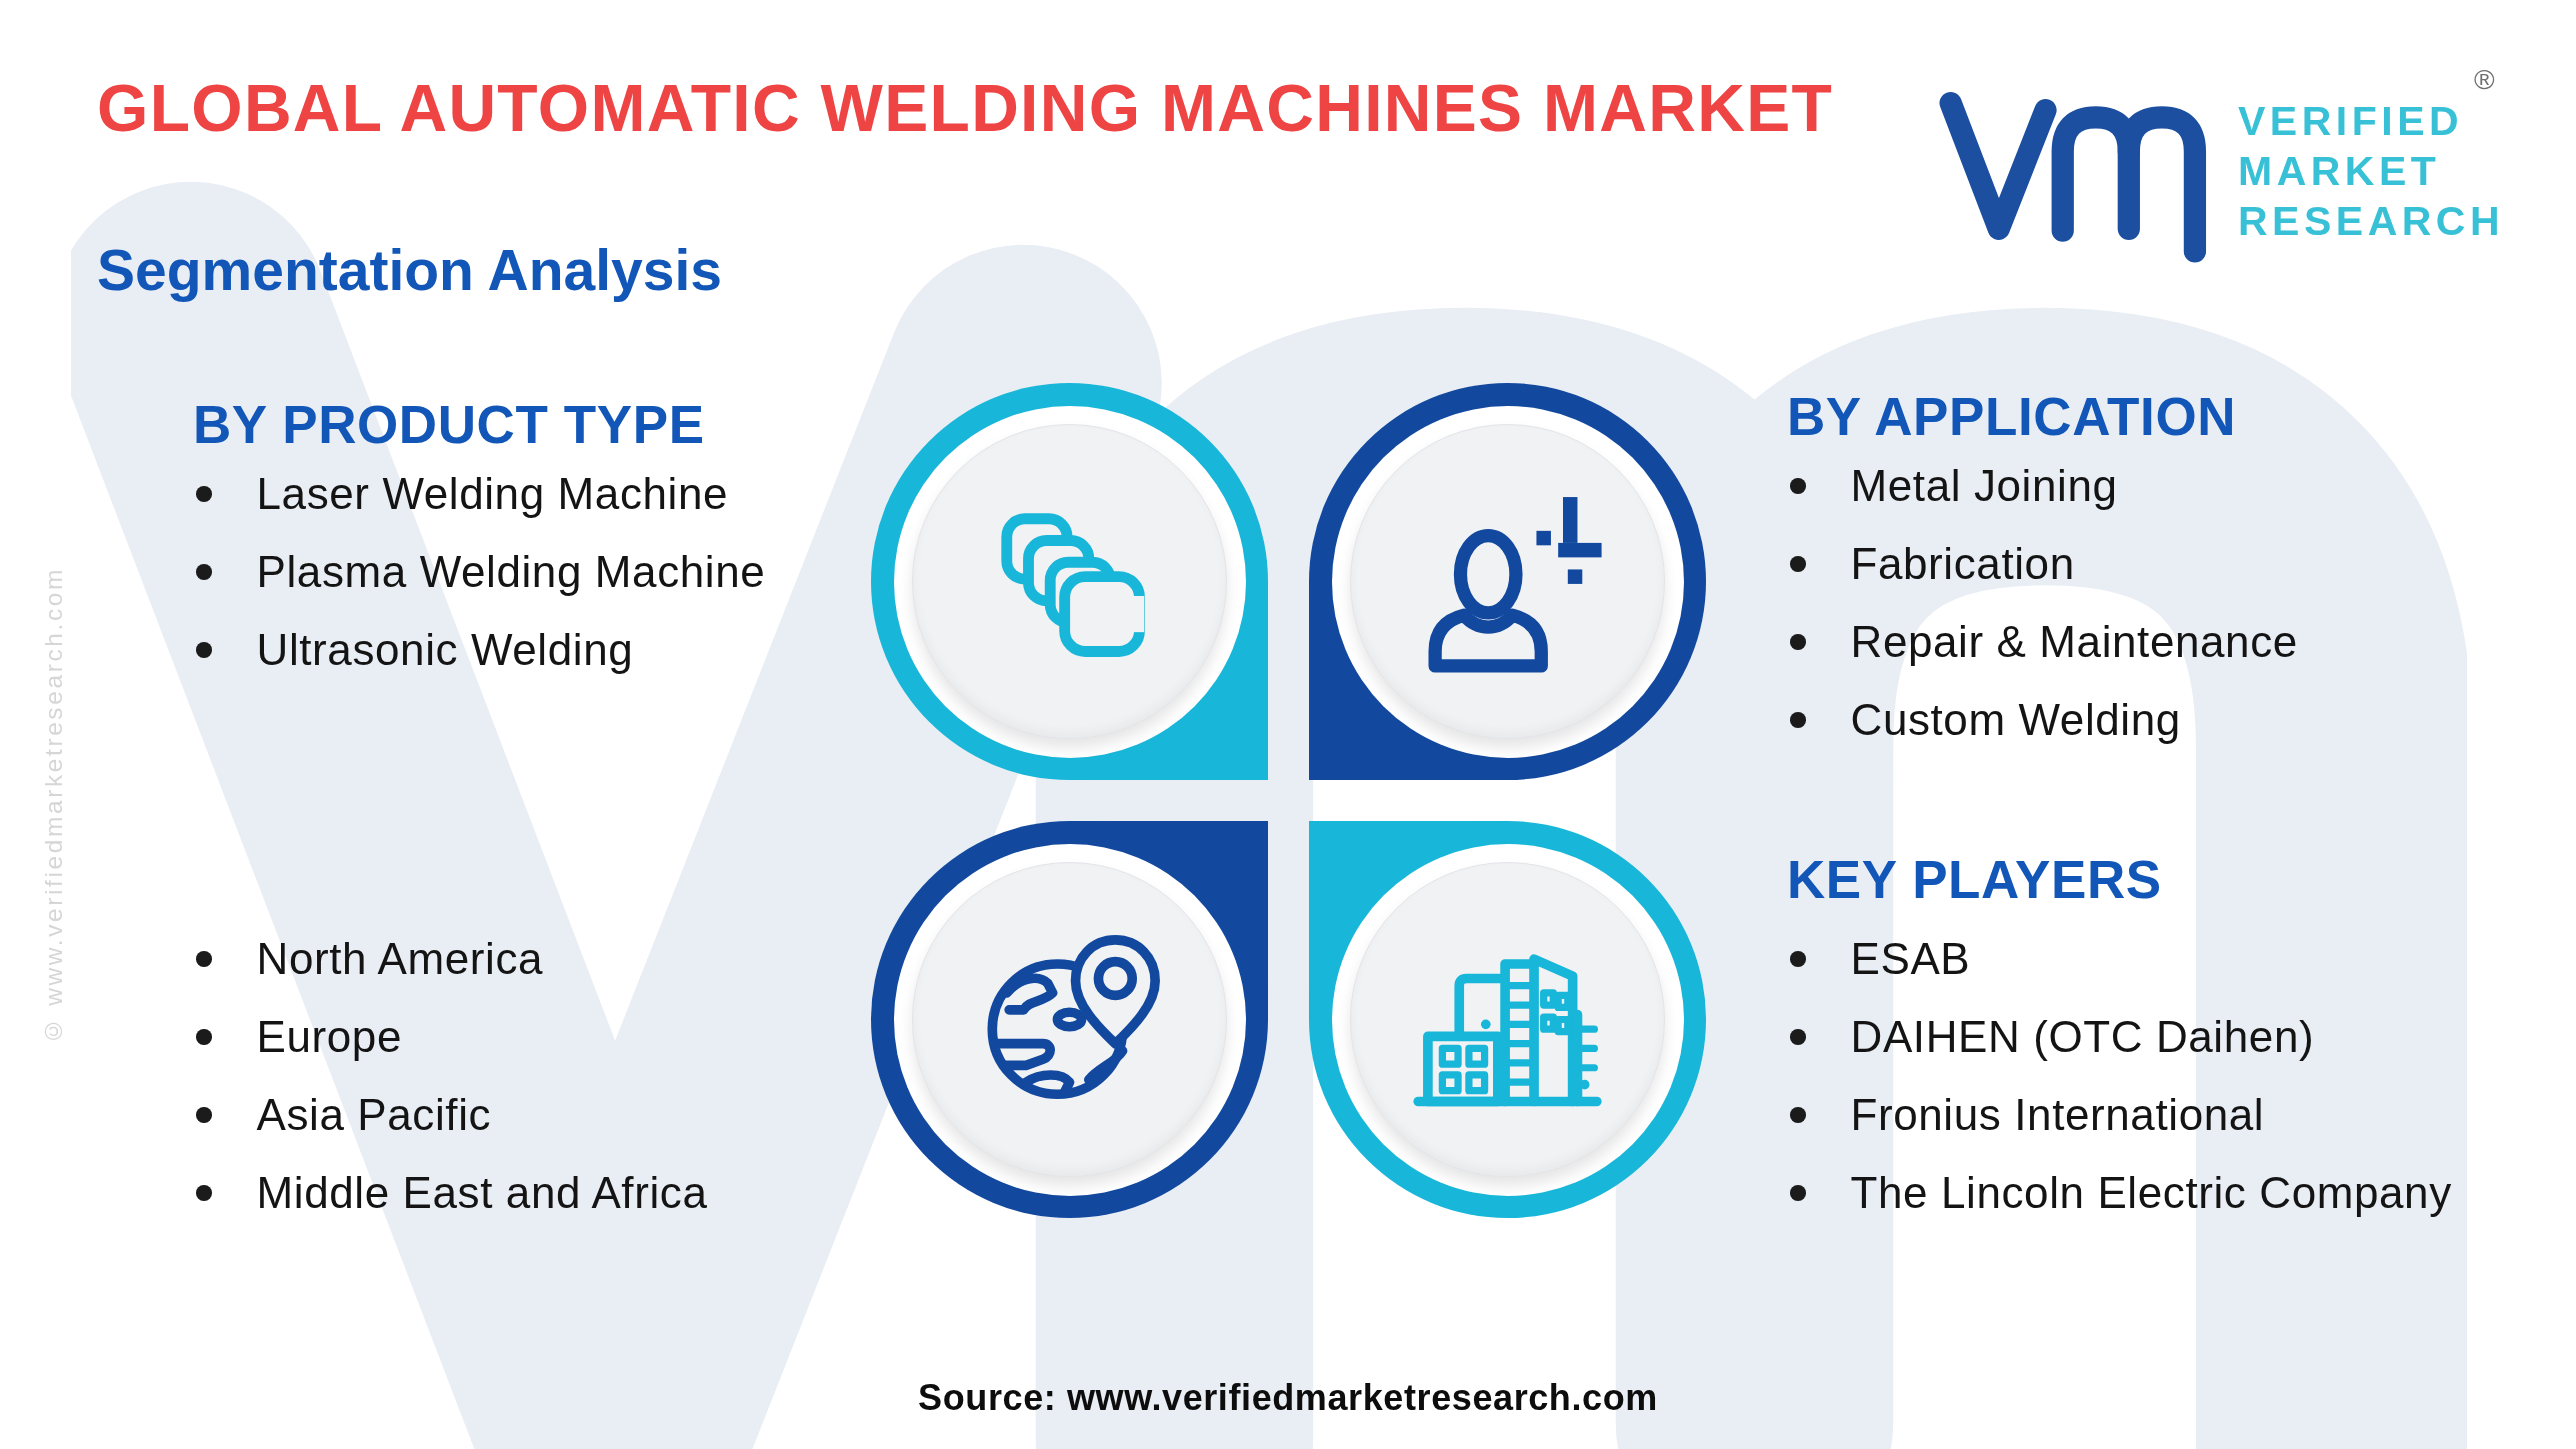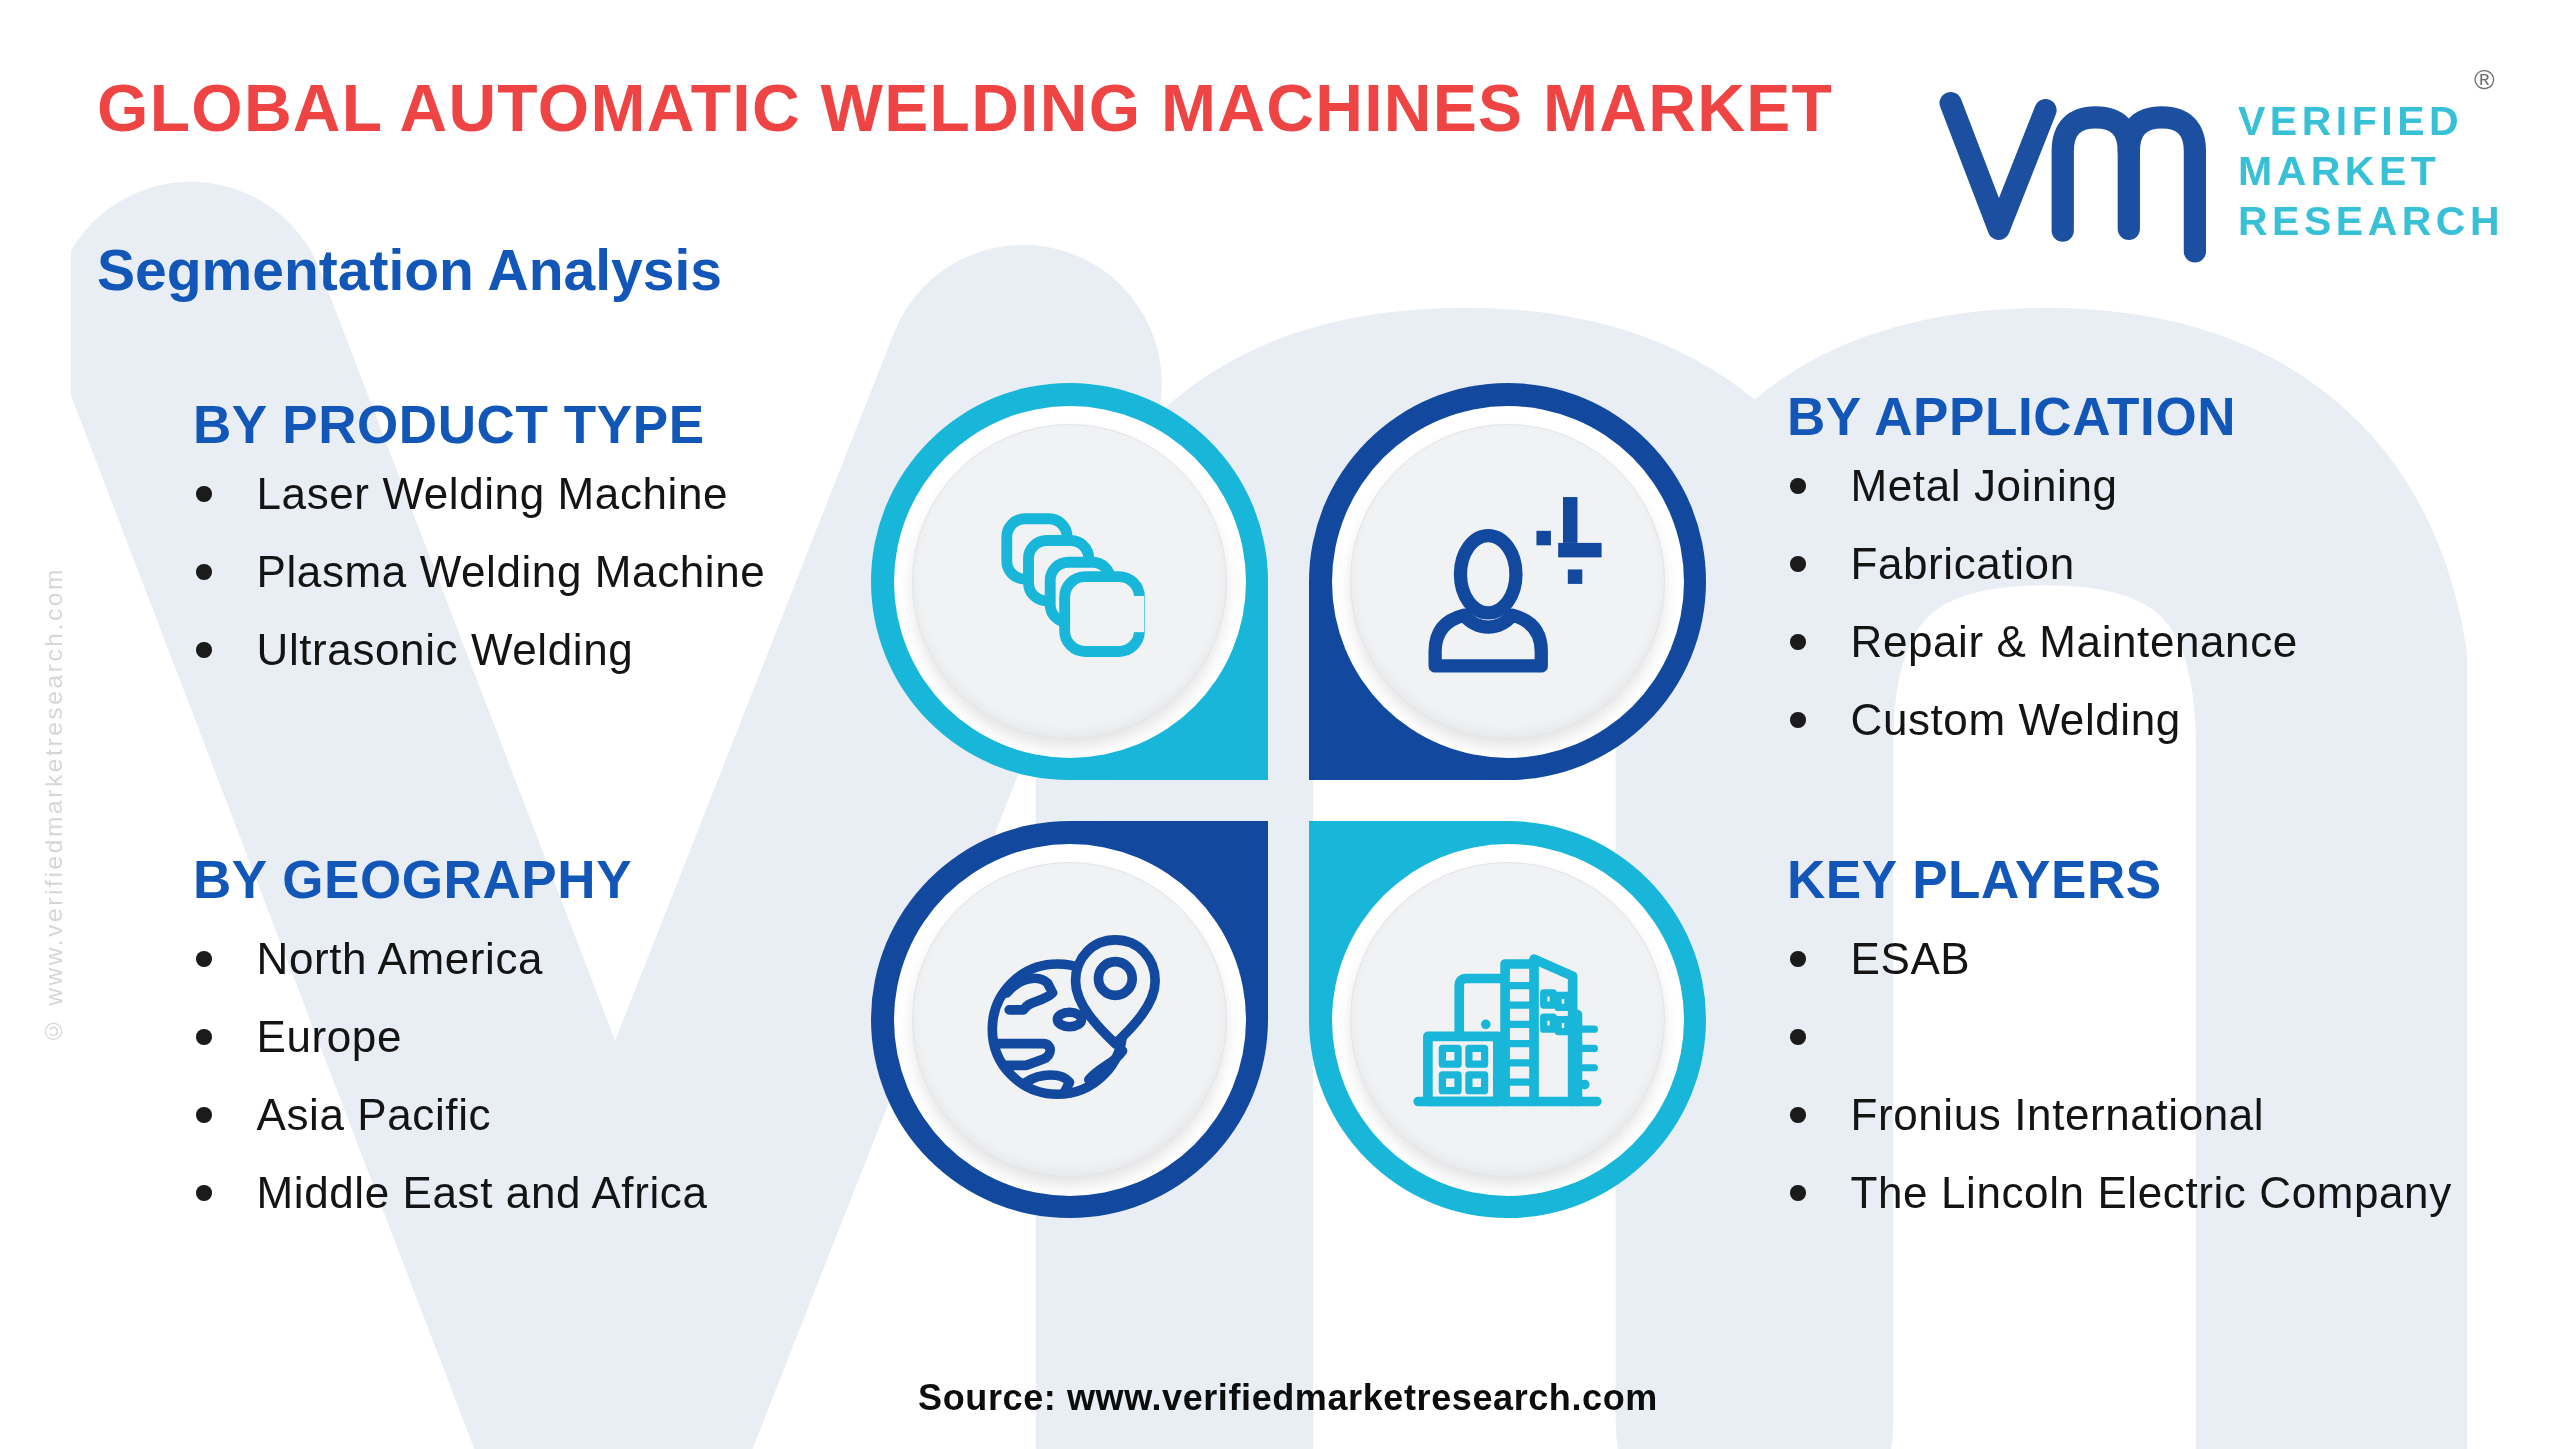--- a/index.html
+++ b/index.html
@@ -115,21 +115,20 @@
     <div class="logo-text">
       <div class="lt">VERIFIED</div>
       <div class="lt">MARKET</div>
       <div class="lt">RESEARCH</div>
     </div>
   </div>
   <div class="registered">®</div>
 
   <div class="section-heading h-product">BY PRODUCT TYPE</div>
   <div class="section-heading h-application">BY APPLICATION</div>
-  <div class="section-heading h-geography">BY GEOGRAPHY</div>
   <div class="section-heading h-players">KEY PLAYERS</div>
 
   <ul class="bullet-list l-product">
     <li>
         <span class="dot"></span>
         <span class="li-text">Laser Welding Machine</span>
       </li>
     <li>
         <span class="dot"></span>
         <span class="li-text">Plasma Welding Machine</span>
@@ -178,20 +177,21 @@
       </li>
   </ul>
 
   <ul class="bullet-list l-players">
     <li>
         <span class="dot"></span>
         <span class="li-text">ESAB</span>
       </li>
     <li>
         <span class="dot"></span>
+        <span class="li-text">DAIHEN (OTC Daihen)</span>
       </li>
     <li>
         <span class="dot"></span>
         <span class="li-text">Fronius International</span>
       </li>
     <li>
         <span class="dot"></span>
         <span class="li-text">The Lincoln Electric Company</span>
       </li>
   </ul>

